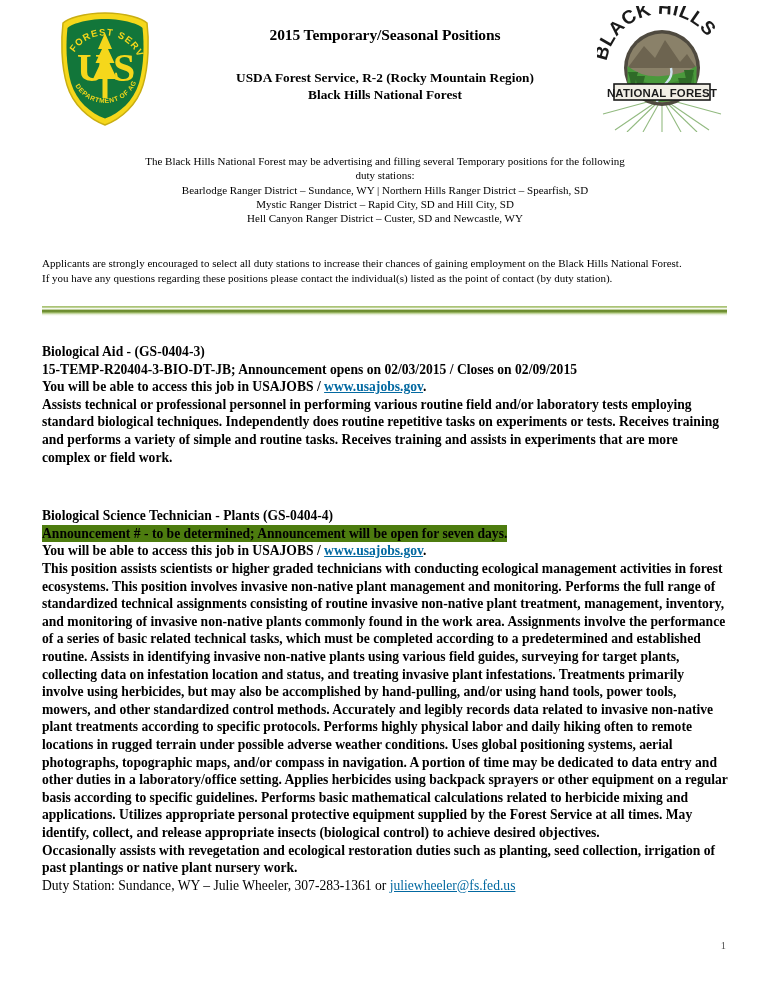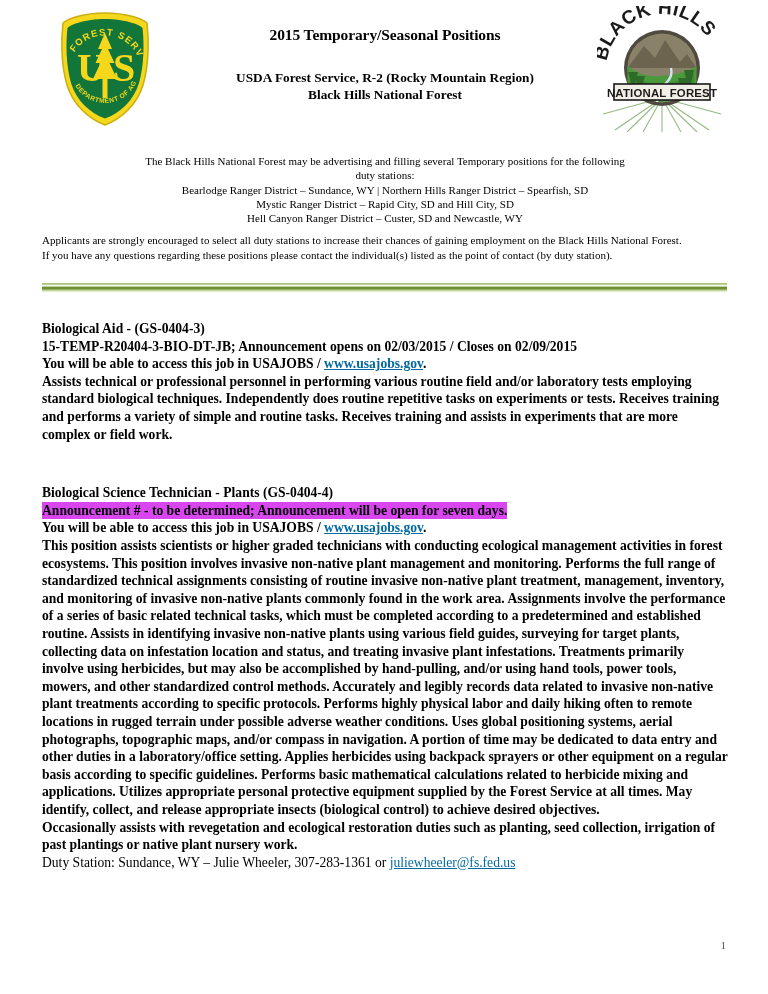--- a/index.html
+++ b/index.html
@@ -75,21 +75,21 @@
   
   .intro {
     margin-top: 14px;
     font-size: 11px;
     line-height: 1.30;
   }
   .intro .centered {
     text-align: center;
   }
   .intro .block-left {
-    margin-top: 8px;
+    margin-top: 31px;
     text-align: left;
   }
 
   
   .divider {
     margin-top: 20px;
     height: 11px;
     width: 685px;
     background:
       linear-gradient(to bottom,
@@ -113,21 +113,21 @@
     font-size: 13.6px;
     line-height: 1.295;
   }
   .job-title,
   .job-announce,
   .job-access {
     font-weight: bold;
     display: block;
   }
   .job-announce.highlight {
-    background: #d946ef;
+    background: #4d7c0f;
     display: inline-block;
   }
   .job-announce-wrap { display: block; }
   .job-desc {
     display: block;
     text-align: left;
     font-weight: bold;
   }
   .job-duty {
     display: block;

